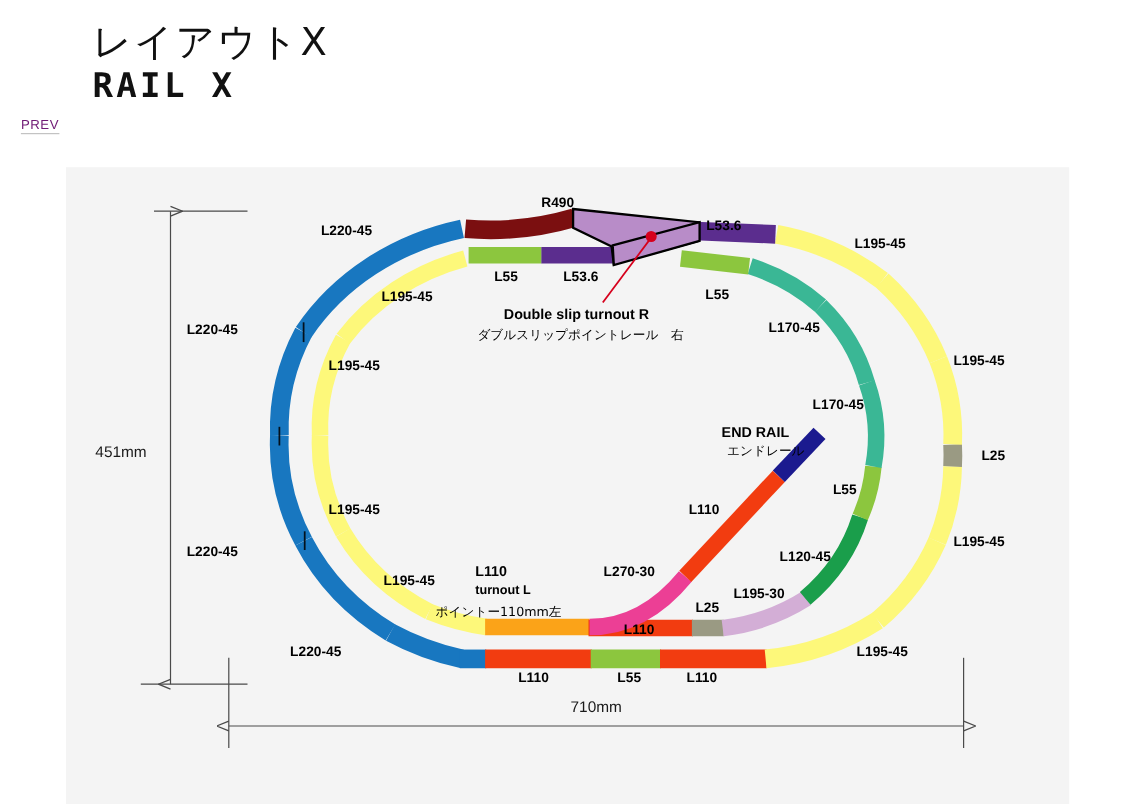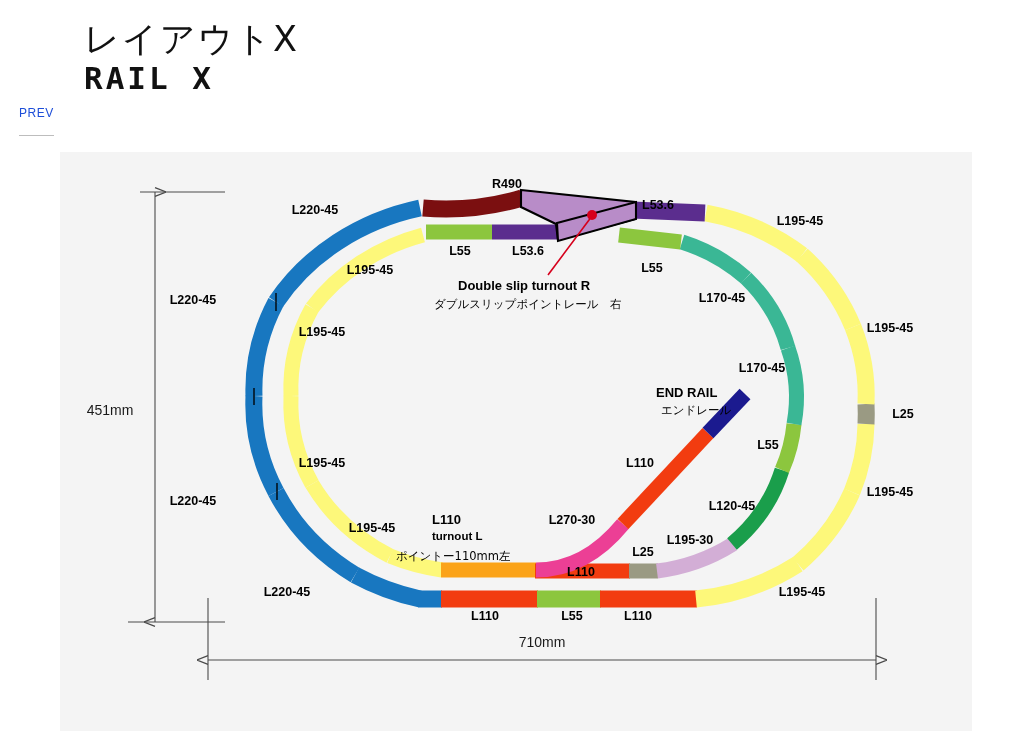--- a/index.html
+++ b/index.html
@@ -21,22 +21,22 @@
     letter-spacing:2px;line-height:1.0;white-space:nowrap;
   }
   .title-en{
     font-family:"DejaVu Sans Mono","DejaVu Sans", monospace;
     font-size:31px;font-weight:700;color:#111;
     letter-spacing:3px;line-height:1.0;margin-top:6px;white-space:nowrap;
   }
   .prev-link{
     position:absolute;left:19px;top:106px;
     font-family:"Liberation Sans", sans-serif;
-    font-size:12px;color:#1d4ed8;letter-spacing:.5px;
-    border-bottom:1px solid #bdbdbd;padding-bottom:15px;
+    font-size:12px;color:#701a75;letter-spacing:.5px;
+    border-bottom:1px solid #bdbdbd;padding-bottom:1px;
   }
 
   
   .panel{
     position:absolute;left:60px;top:152px;
     width:912px;height:579px;
     background:#f4f4f4;
   }
   svg.track{position:absolute;left:0;top:0;width:912px;height:579px;display:block;}
 

